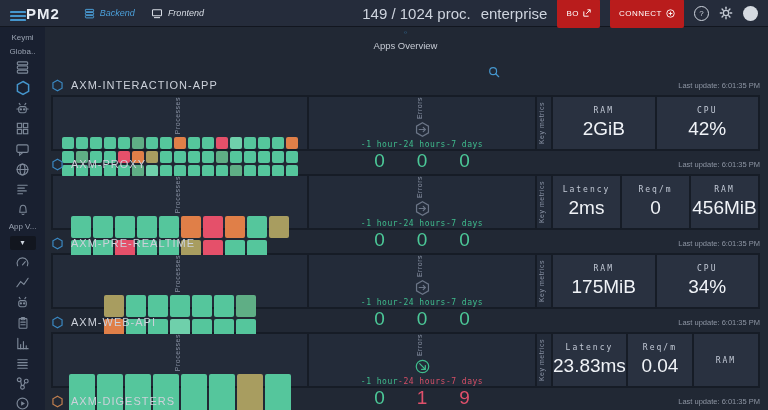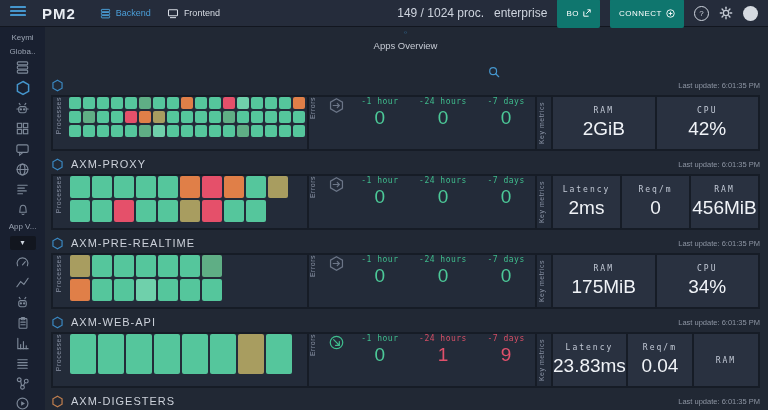--- a/index.html
+++ b/index.html
@@ -1,29 +1,29 @@
 <!DOCTYPE html>
 <html><head>
 <meta charset="utf-8">
 <style>
   html,body{margin:0;padding:0;}
   body{width:768px;height:410px;overflow:hidden;background:#212834;
        font-family:"Liberation Sans",sans-serif;color:#c9ced8;
        -webkit-font-smoothing:antialiased;}
   .topbar{height:26px;background:#252c3b;display:flex;align-items:center;
           padding:0 10px;gap:10px;border-bottom:1px solid #12161f;}
-  .logo{display:flex;align-items:flex-start;gap:16px;}
+  .logo{display:flex;align-items:flex-end;gap:0;}
   .logo-text{font-size:15px;font-weight:bold;letter-spacing:1px;color:#e9edf3;}
   .tabs{display:flex;gap:16px;margin-left:14px;}
-  .tab{display:flex;align-items:center;gap:5px;font-size:9px;cursor:pointer;}
+  .tab{display:flex;align-items:center;gap:5px;font-size:9px;cursor:pointer;font-style:italic;}
   .tab.active{color:#4b9fd9;}
   .tab.inactive{color:#d7dce4;}
   .topbar-right{margin-left:auto;display:flex;align-items:center;gap:10px;}
-  .proc-count,.plan{font-size:12px;color:#ced4de;}
-  .btn{background:#0f766e;color:#fff;font-size:8px;letter-spacing:.5px;
+  .proc-count,.plan{font-size:15px;color:#ced4de;}
+  .btn{background:#b91c1c;color:#fff;font-size:8px;letter-spacing:.5px;
        padding:10px 9px;border-radius:2px;border:none;display:flex;
        align-items:center;gap:4px;cursor:pointer;font-family:inherit;}
   .help-icon{width:13px;height:13px;border:1.3px solid #cfd5de;border-radius:50%;
        font-size:8px;display:flex;align-items:center;justify-content:center;color:#cfd5de;}
   .avatar{width:15px;height:15px;border-radius:50%;background:#d5dae1;}
   .content{display:flex;height:384px;}
   .sidebar{width:45px;background:#192030;display:flex;flex-direction:column;
            align-items:center;padding-top:6px;gap:5px;flex-shrink:0;}
   .side-text{font-size:8px;color:#9aa3b2;white-space:nowrap;overflow:hidden;
              max-width:40px;}
@@ -40,21 +40,21 @@
   .filter-box input{width:100%;box-sizing:border-box;background:#1a212e;border:none;
         border-radius:2px;height:18px;padding:0 22px 0 8px;font-size:9px;
         color:#aab1bf;font-family:inherit;outline:none;}
   .filter-box input::placeholder{color:#79828f;}
   .search-icon{position:absolute;right:6px;top:3px;}
   .app-section{margin-bottom:3px;}
   .app-header{height:20px;display:flex;align-items:center;gap:7px;}
   .app-name{font-size:11px;letter-spacing:1px;color:#ccd1da;cursor:pointer;}
   .last-update{margin-left:auto;font-size:7.5px;color:#8d95a3;}
   .app-row{background:#161c26;display:flex;gap:2px;padding:2px;height:52px;}
-  .panel{background:#232b39;display:flex;align-items:flex-start;}
+  .panel{background:#232b39;display:flex;align-items:center;flex-direction:column;}
   .processes-panel{width:250px;padding:0 2px;gap:3px;}
   .errors-panel{width:226px;gap:2px;}
   .keymetrics{flex:1;display:flex;gap:2px;}
   .vlabel{writing-mode:vertical-rl;transform:rotate(180deg);font-size:7px;
           color:#8a93a5;width:12px;text-align:center;letter-spacing:.5px;}
   .grid{display:flex;flex-direction:column;gap:2px;}
   .grid-row{display:flex;gap:2px;}
   .cell{border-radius:2px;display:inline-block;}
   .err-icon{width:26px;display:flex;justify-content:center;}
   .stats{display:flex;flex:1;justify-content:space-around;align-items:center;}
@@ -276,20 +276,21 @@
           <line x1="9" y1="9" x2="12.5" y2="12.5" stroke="#4596cd" stroke-width="1.4" stroke-linecap="round"></line>
         </svg>
       </div>
     </div>
     <div id="apps">
   <section class="app-section">
     <div class="app-header">
       <svg width="13" height="13" viewBox="0 0 16 16">
         <polygon points="8,1.5 13.6,4.7 13.6,11.3 8,14.5 2.4,11.3 2.4,4.7" fill="none" stroke="#3a87c0" stroke-width="1.5"></polygon>
       </svg>
+      <span class="app-name">AXM-INTERACTION-APP</span>
       <span class="last-update">Last update: 6:01:35 PM</span>
     </div>
     <div class="app-row">
       <div class="panel processes-panel">
         <span class="vlabel">Processes</span>
         <div class="grid">
                 <div class="grid-row">
                   <span class="cell" style="width: 12px; height: 12px; background: rgb(85, 198, 156);"></span>
                   <span class="cell" style="width: 12px; height: 12px; background: rgb(85, 198, 156);"></span>
                   <span class="cell" style="width: 12px; height: 12px; background: rgb(85, 198, 156);"></span>

